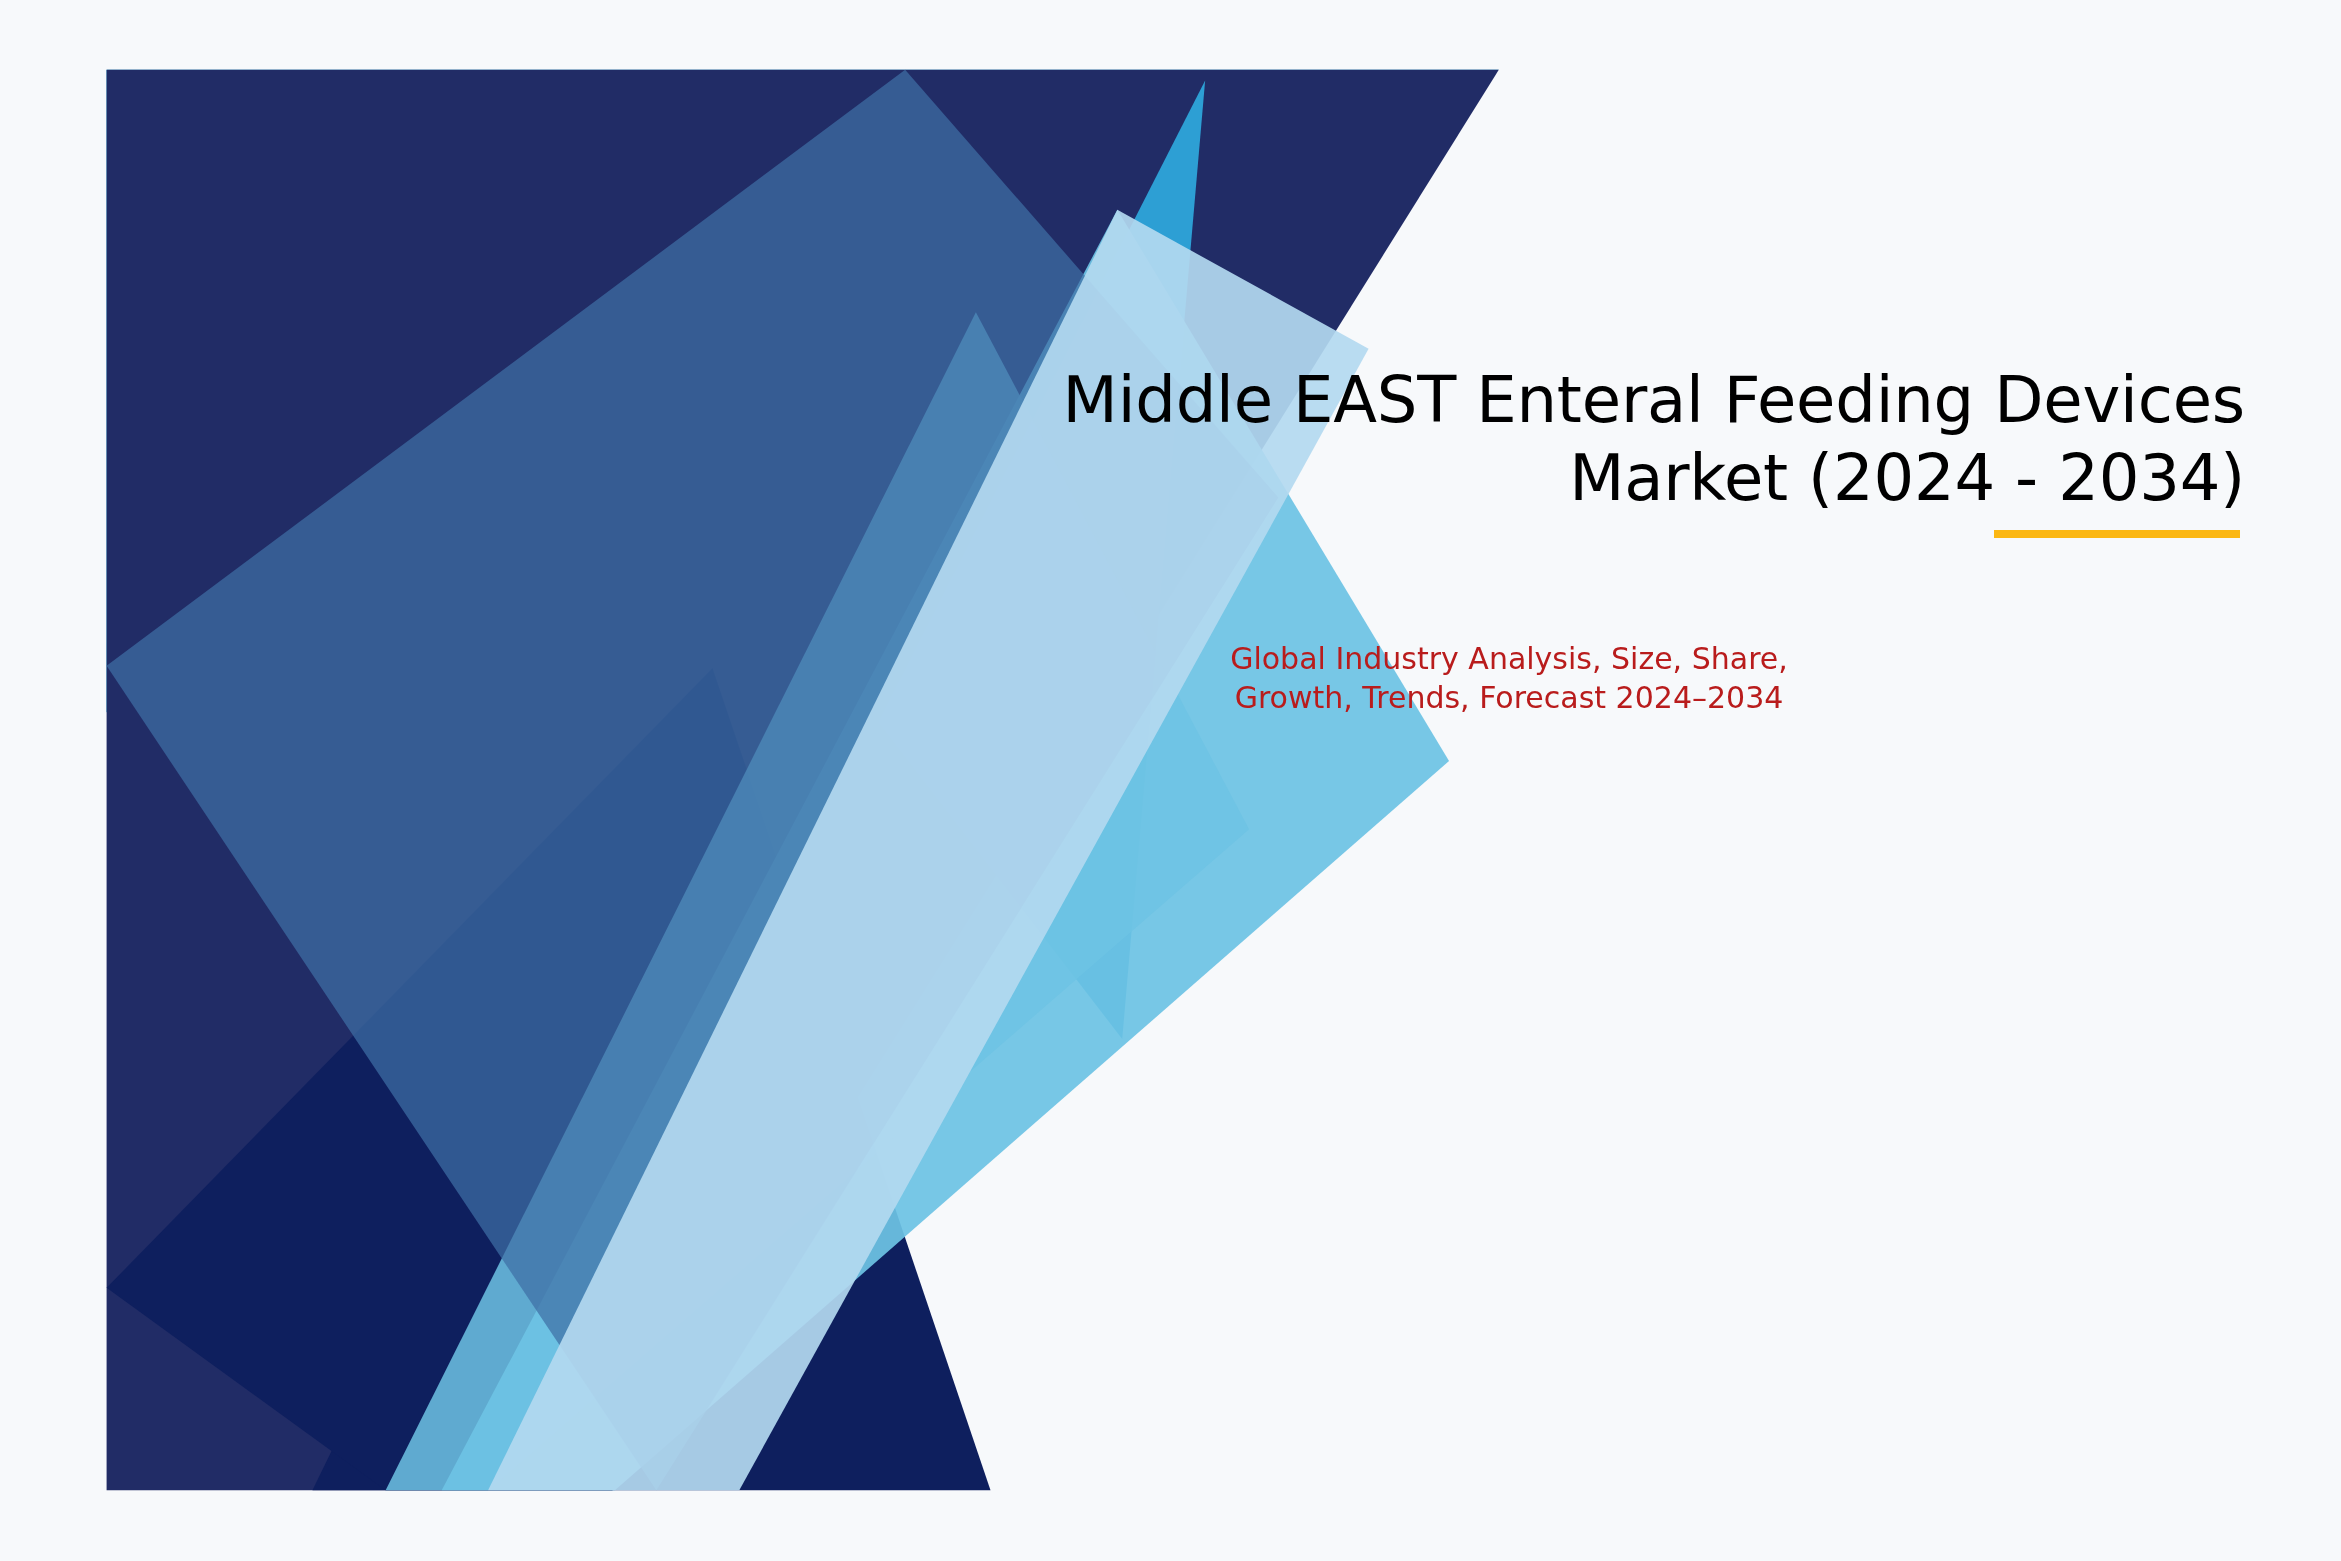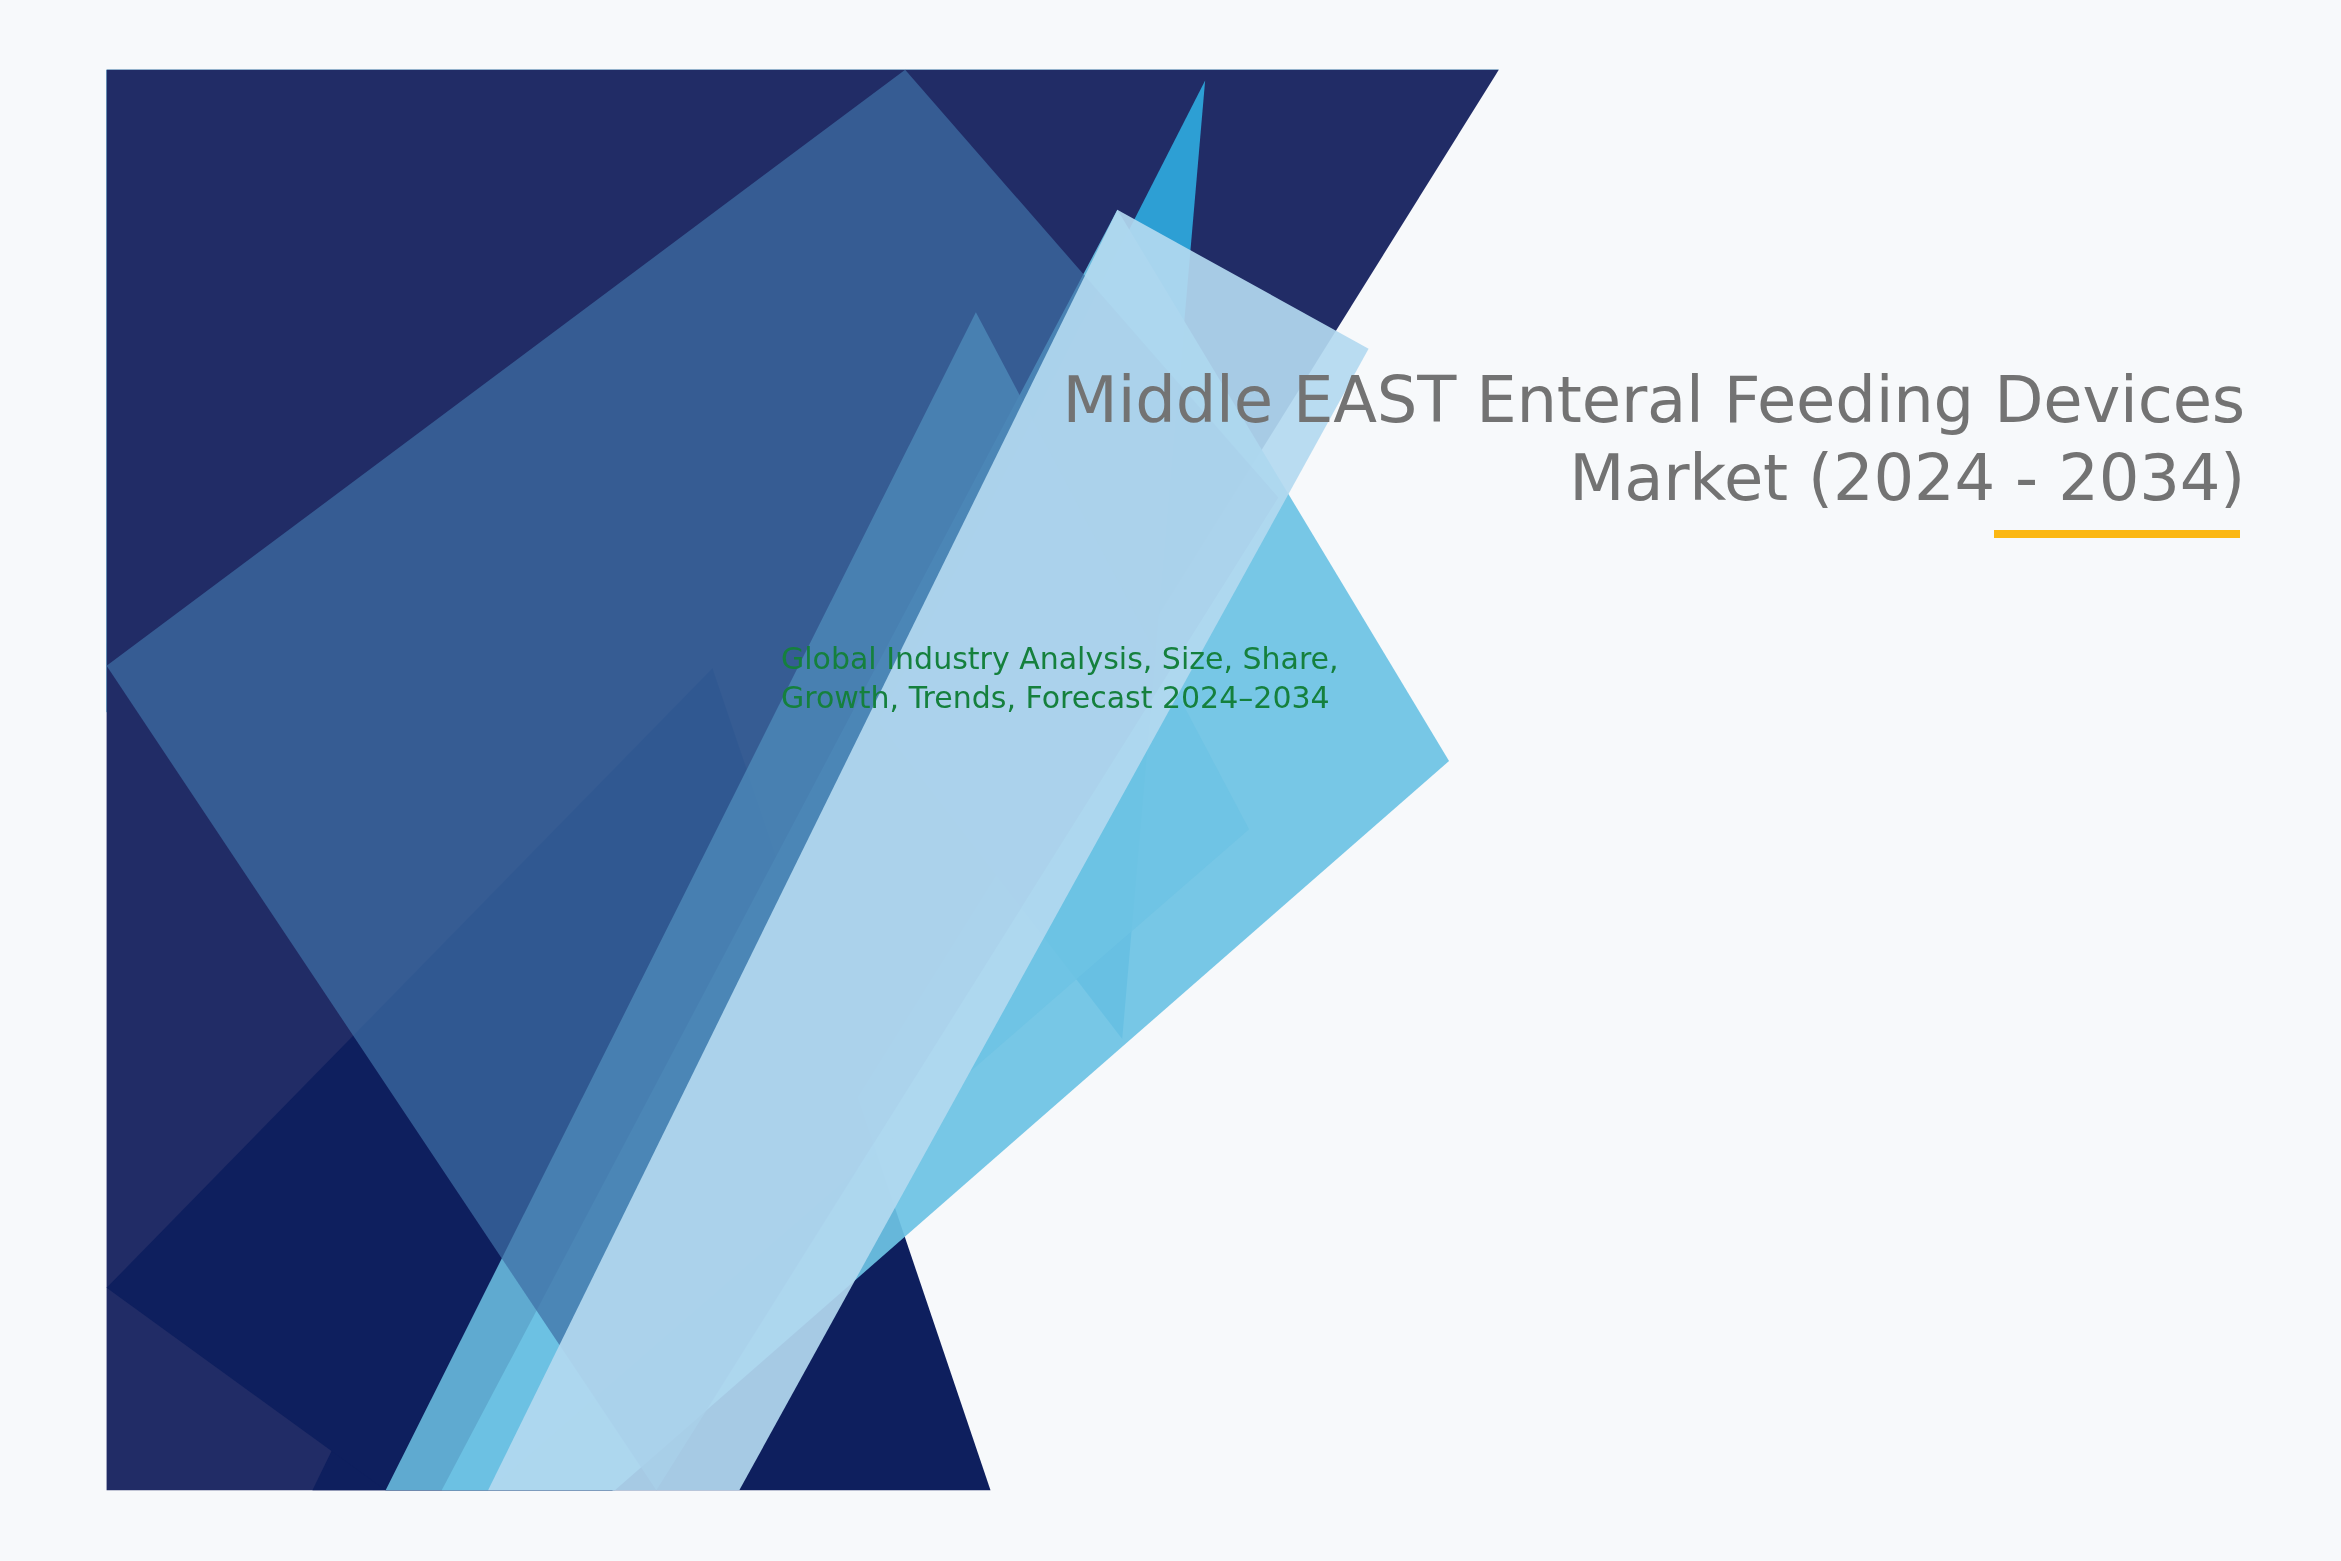--- a/index.html
+++ b/index.html
@@ -48,21 +48,21 @@
     text-align: right;
   }
 
   #report-title {
     margin: 0;
     font-family: "DejaVu Sans", sans-serif;
     font-weight: 400;
     font-size: 64px;
     line-height: 1.22;
     letter-spacing: -0.2px;
-    color: #737373;
+    color: #000000;
     text-align: right;
     white-space: pre-line;
     position: relative;
     z-index: 3;
   }
 
   
   #title-accent-bar {
     position: absolute;
     left: 1994px;
@@ -76,22 +76,22 @@
   #report-subtitle {
     position: absolute;
     left: 781px;
     top: 639px;
     width: 1456px;
     margin: 0;
     font-family: "DejaVu Sans", sans-serif;
     font-weight: 400;
     font-size: 30px;
     line-height: 1.30;
-    color: #15803d;
-    text-align: left;
+    color: #b91c1c;
+    text-align: center;
     white-space: pre-line;
     z-index: 3;
   }
 </style>
 </head>
 <body>
 
 <div id="cover-page">
 
   <div id="cover-artwork">

